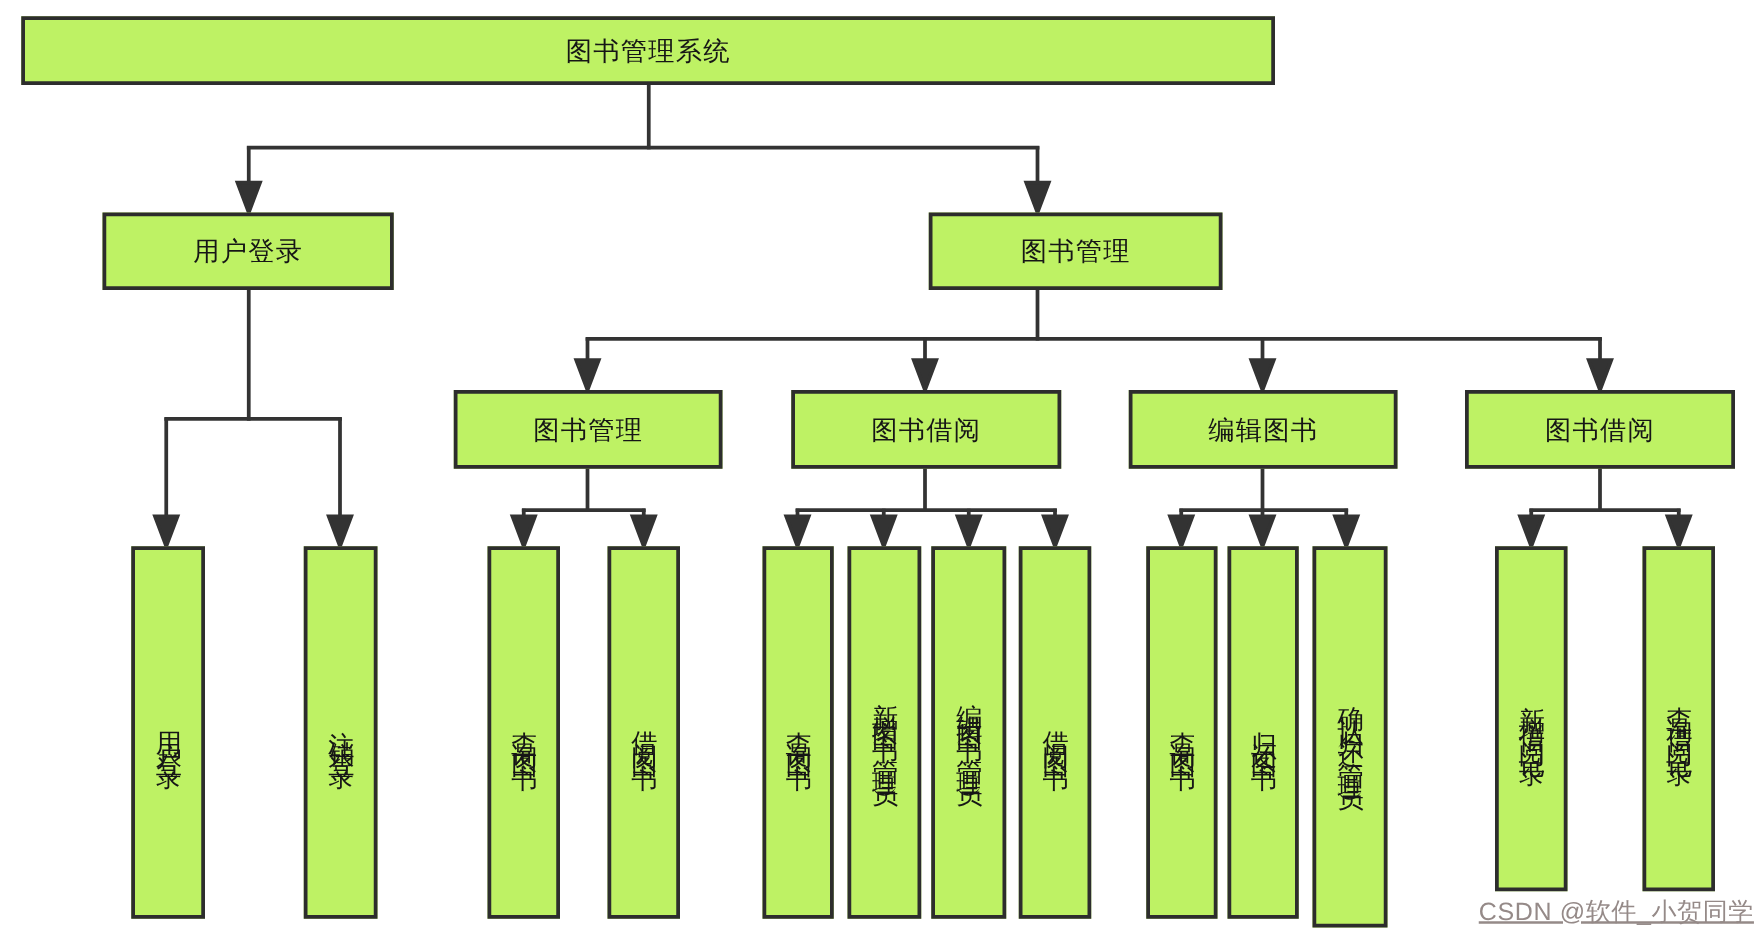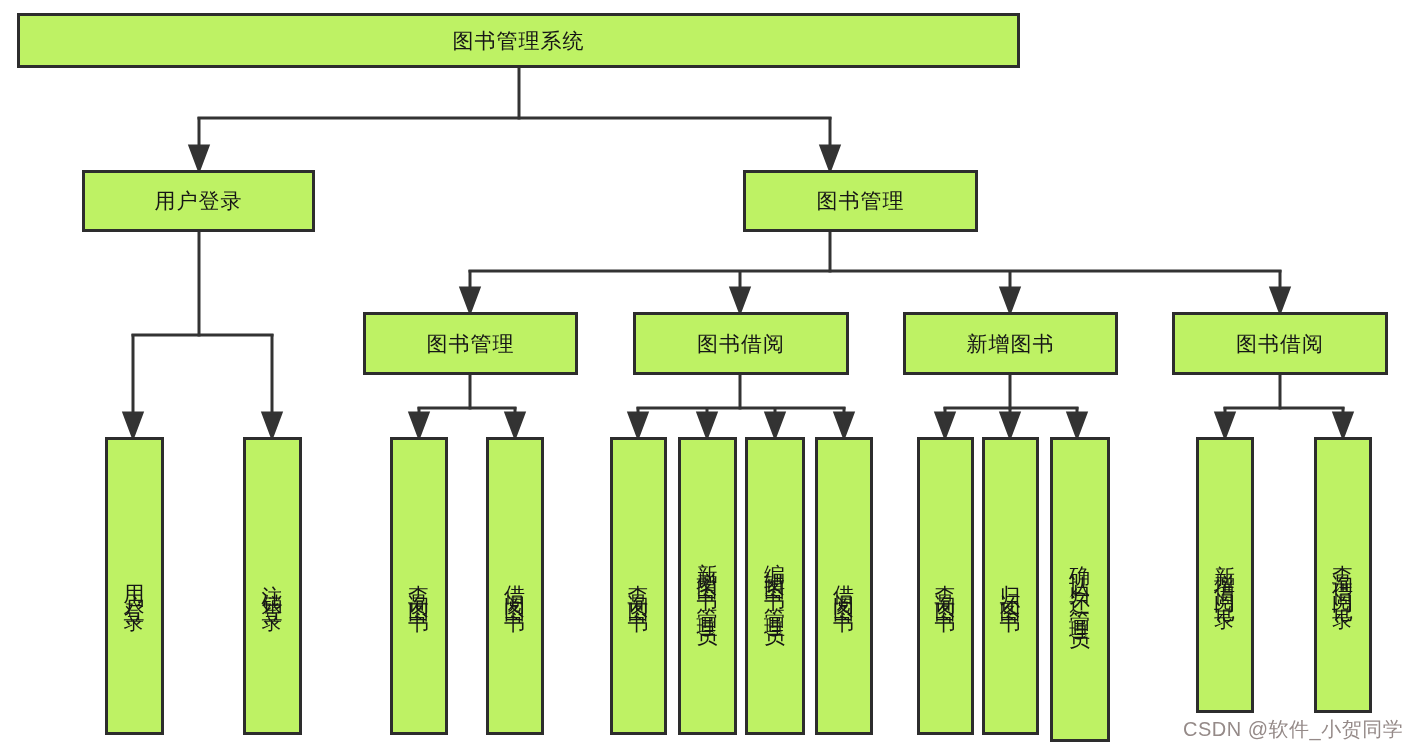--- a/index.html
+++ b/index.html
@@ -13,21 +13,21 @@
     border:3px solid #2d2d2d;color:#161616;
     display:flex;align-items:center;justify-content:center;
     font-size:21px;letter-spacing:1px;z-index:1;white-space:nowrap;
   }
   .vnode{
     writing-mode:vertical-rl;text-orientation:mixed;
     letter-spacing:9px;font-size:21px;line-height:1;
   }
   .watermark{
     position:absolute;left:1183px;top:716px;z-index:2;
-    font-size:20px;color:#958a88;white-space:nowrap;letter-spacing:0.5px;
+    font-size:20px;color:#958a88;white-space:nowrap;letter-spacing:0.5px;text-decoration:underline;
   }
 </style>
 </head>
 <body>
 
 <div class="canvas">
 
   <svg class="wires" width="1405" height="747" viewBox="0 0 1405 747">
     <g stroke="#333333" stroke-width="3" fill="#333333">
 
@@ -106,21 +106,21 @@
     </g>
   </svg>
 
   <div class="node" style="left:17px;top:13px;width:1003px;height:55px">图书管理系统</div>
 
   <div class="node" style="left:82px;top:170px;width:233px;height:62px">用户登录</div>
   <div class="node" style="left:743px;top:170px;width:235px;height:62px">图书管理</div>
 
   <div class="node" style="left:363px;top:312px;width:215px;height:63px">图书管理</div>
   <div class="node" style="left:633px;top:312px;width:216px;height:63px">图书借阅</div>
-  <div class="node" style="left:903px;top:312px;width:215px;height:63px">新增图书</div>
+  <div class="node" style="left:903px;top:312px;width:215px;height:63px">编辑图书</div>
   <div class="node" style="left:1172px;top:312px;width:216px;height:63px">图书借阅</div>
 
   <div class="node vnode" style="left:105px;top:437px;width:59px;height:298px">用户登录</div>
   <div class="node vnode" style="left:243px;top:437px;width:59px;height:298px">注销登录</div>
 
   <div class="node vnode" style="left:390px;top:437px;width:58px;height:298px">查询图书</div>
   <div class="node vnode" style="left:486px;top:437px;width:58px;height:298px">借阅图书</div>
 
   <div class="node vnode" style="left:610px;top:437px;width:57px;height:298px">查询图书</div>
   <div class="node vnode" style="left:678px;top:437px;width:59px;height:298px">新增图书（管理员）</div>

